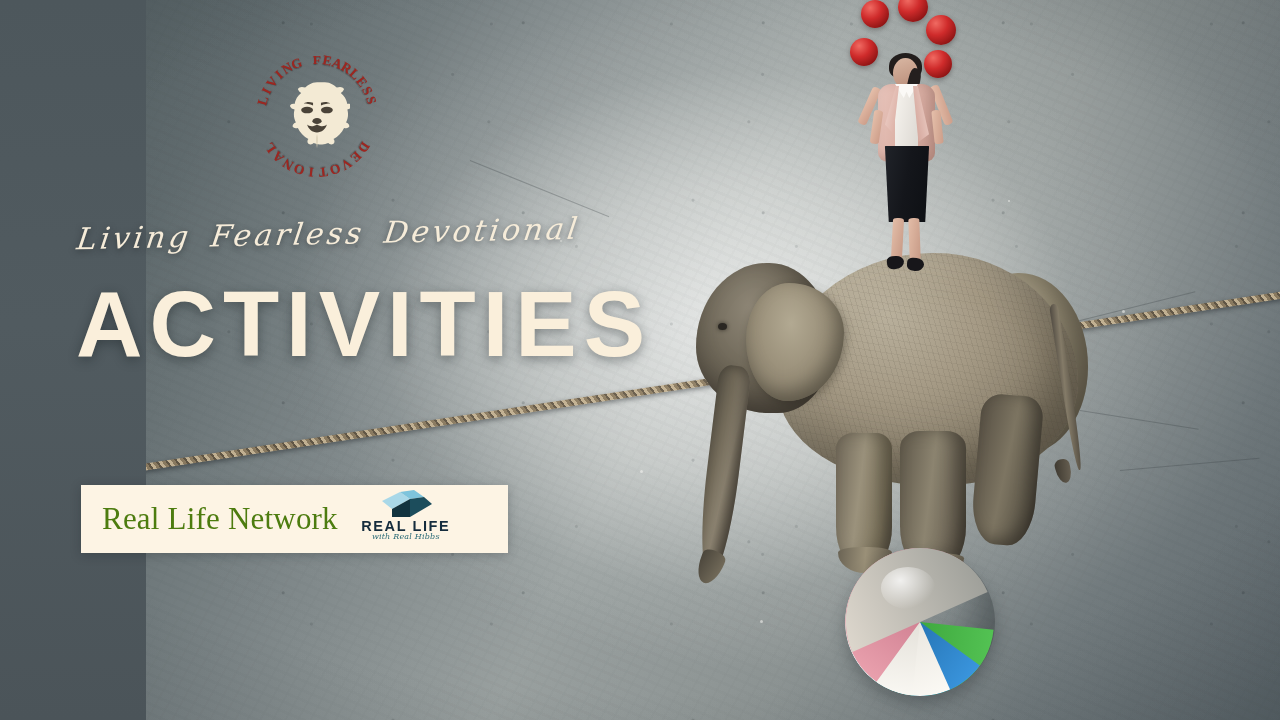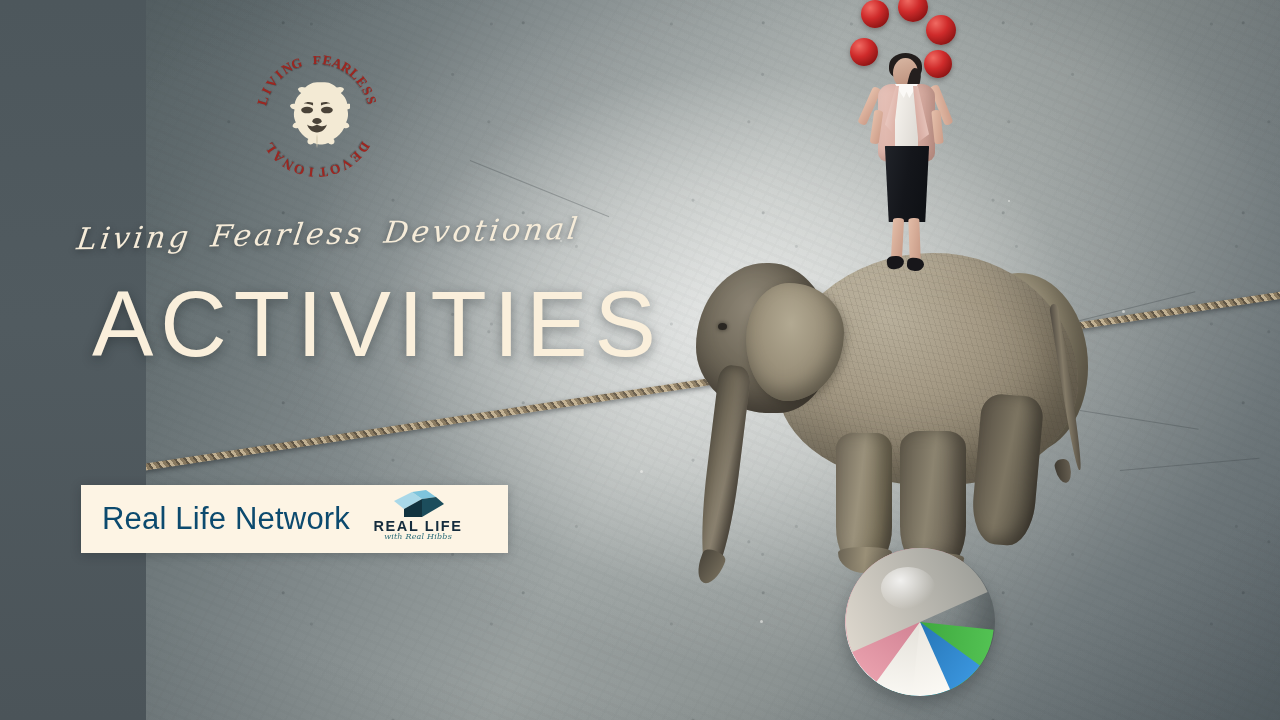--- a/index.html
+++ b/index.html
@@ -169,29 +169,29 @@
      transform-origin:0 0;text-shadow:0 1px 1px rgba(30,20,18,.4);}
   .lion{position:absolute;left:31px;top:29px;width:66px;height:70px;}
 
   .script{position:absolute;left:78px;top:216px;
      font-family:"DejaVu Serif",serif;font-style:italic;font-weight:400;
      font-size:30px;color:#f6ecd9;letter-spacing:3.2px;word-spacing:7px;
      text-shadow:0 2px 6px rgba(25,30,33,.55);white-space:nowrap;
      transform:skewX(-9deg) rotate(-1.2deg);}
 
   .headline{position:absolute;left:76px;top:278px;
-     font-family:"Liberation Sans",sans-serif;font-weight:normal;font-size:92px;
+     font-family:"Liberation Sans",sans-serif;font-weight:bold;font-size:92px;
      line-height:1;color:#faefdb;letter-spacing:7px;white-space:nowrap;
-     text-shadow:0 3px 12px rgba(22,28,32,.42);margin-left:16px;}
+     text-shadow:0 3px 12px rgba(22,28,32,.42);}
 
   .netbar{position:absolute;left:81px;top:485px;width:427px;height:68px;
      background:#fdf4e4;display:flex;align-items:center;
      box-shadow:0 2px 10px rgba(22,28,32,.25);}
-  .netbar-label{font-family:Liberation Sans, sans-serif;font-size:31px;
-     color:#0c4a6e;letter-spacing:.2px;margin-left:21px;white-space:nowrap;}
+  .netbar-label{font-family:Liberation Serif, serif;font-size:31px;
+     color:#4d7c0f;letter-spacing:.2px;margin-left:21px;white-space:nowrap;}
   .rl-logo{position:relative;width:108px;height:62px;margin-left:14px;flex:none;}
   .rl-mark{position:absolute;left:28px;top:2px;width:54px;height:28px;}
   .rl-name{position:absolute;left:0;top:30px;width:108px;text-align:center;
      font-family:"Liberation Sans",sans-serif;font-weight:bold;font-size:14.5px;
      color:#152c3d;letter-spacing:1.6px;}
   .rl-sig{position:absolute;left:0;top:44px;width:108px;text-align:center;
      font-family:"DejaVu Serif",serif;font-style:italic;font-size:8px;
      color:#2c6c78;letter-spacing:.2px;}
 </style>
 </head>

